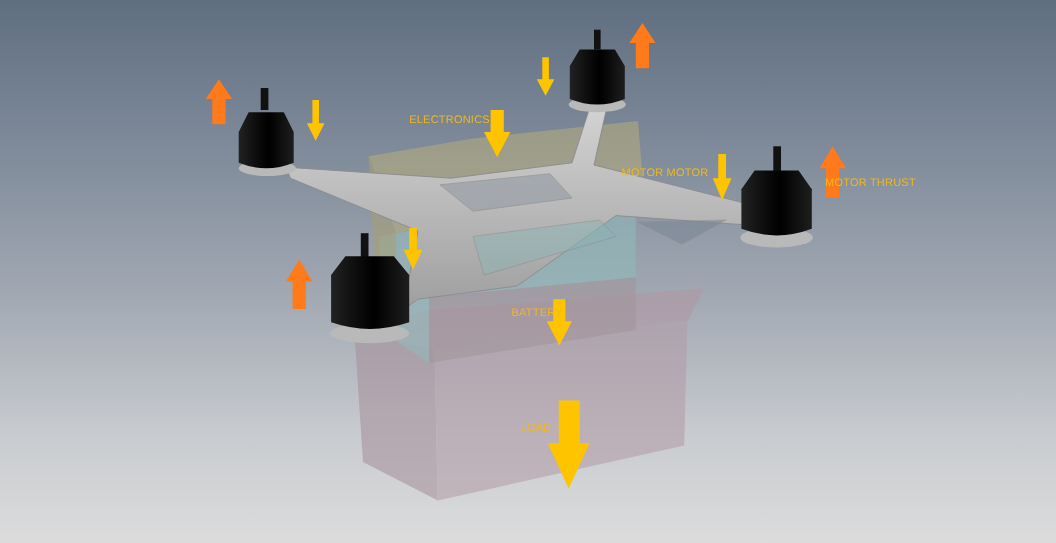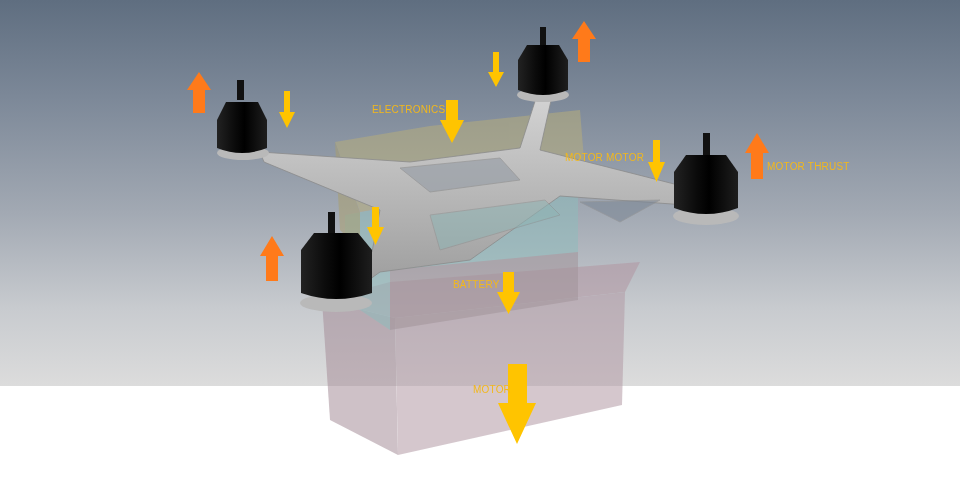--- a/index.html
+++ b/index.html
@@ -1,17 +1,17 @@
 <!DOCTYPE html>
 <html><head>
 <meta charset="utf-8">
 <style>
   html, body { margin:0; padding:0; }
   body { width:960px; height:494px; overflow:hidden; font-family:"Liberation Sans", sans-serif; }
-  #stage { position:relative; width:960px; height:386px;
+  #stage { position:relative; width:960px; height:494px;
     background: linear-gradient(180deg, #5f6e80 0%, #7c8898 25%, #a2a9b3 55%, #c8cbcf 80%, #dcdcdc 100%); }
   svg { position:absolute; left:0; top:0; }
   .lbl { position:absolute; font-size:10px; letter-spacing:0.2px; white-space:nowrap; }
 </style>
 </head>
 <body>
 
 <div id="stage">
 <svg width="960" height="494" viewBox="0 0 960 494">
   <defs>
@@ -87,16 +87,16 @@
     <path d="M653,140 L660,140 L660,162 L665,162 L656.5,182 L648,162 L653,162 Z"></path>
     <path d="M372,207 L379,207 L379,227 L384,227 L375.5,245 L367,227 L372,227 Z"></path>
     <path d="M446,100 L458,100 L458,120 L464,120 L452,143 L440,120 L446,120 Z"></path>
     <path d="M503,272 L514,272 L514,292 L520,292 L508.5,314 L497,292 L503,292 Z"></path>
     <path d="M508,364 L527,364 L527,403 L536,403 L517,444 L498,403 L508,403 Z"></path>
   </g>
 </svg>
 
 <div class="lbl" style="left:372px;top:104px;color:#f2b81c;">ELECTRONICS</div>
 <div class="lbl" style="left:565px;top:152px;color:#f2b81c;">MOTOR MOTOR</div>
-<div class="lbl" style="left:767px;top:161px;color:#f2b81c;">MOTOR THRUST</div>
-<div class="lbl" style="left:453px;top:279px;color:#f2b81c;">BATTERY</div>
-<div class="lbl" style="left:473px;top:384px;color:#f2b81c;">MOTOR</div>
+<div class="lbl" style="left:750px;top:161px;color:#f2b81c;">MOTOR THRUST</div>
+<div class="lbl" style="left:465px;top:279px;color:#f2b81c;">BATTERY</div>
+<div class="lbl" style="left:473px;top:384px;color:#f2b81c;">LOAD</div>
 </div>
 
 </body></html>

